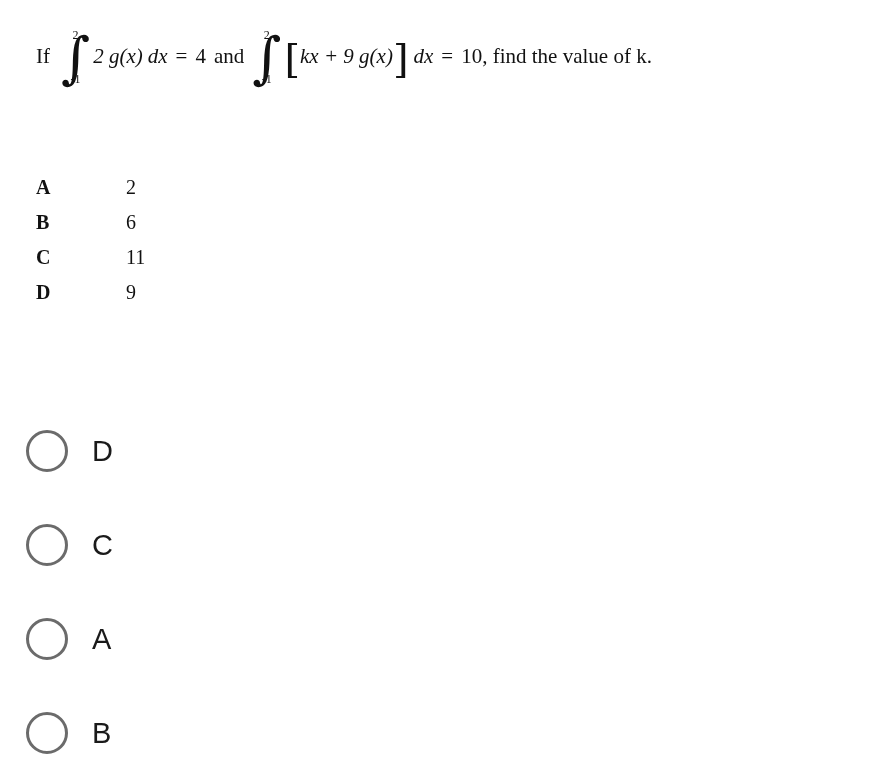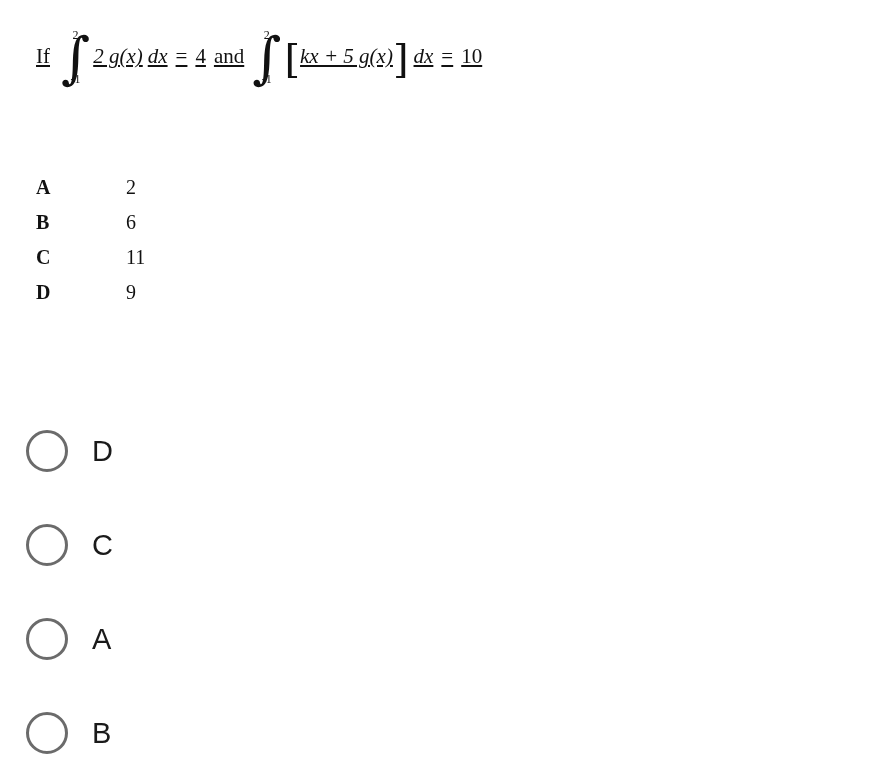--- a/index.html
+++ b/index.html
@@ -23,21 +23,21 @@
     top: 22px;
     width: 830px;
     font-size: 21px;
     line-height: 1.1;
     white-space: nowrap;
   }
   .q-row {
     display: flex;
     align-items: center;
   }
-  .txt { display: inline-block; text-decoration: underline; }
+  .txt { display: inline-block; }
   .sp { display: inline-block; width: 8px; }
   .sp-sm { display: inline-block; width: 5px; }
   .ital { font-style: italic; }
 
   
   .integral {
     display: inline-flex;
     flex-direction: column;
     align-items: center;
     justify-content: center;
@@ -141,28 +141,29 @@
     <span class="txt">and</span>
     <span class="sp-sm"></span>
 
     <span class="integral">
       <span class="lim lim-top">2</span>
       <span class="glyph">∫</span>
       <span class="lim lim-bot">-1</span>
     </span>
 
     <span class="bracket">[</span>
-    <span class="txt ital">kx  +  5 g(x)</span>
+    <span class="txt ital">kx  +  9 g(x)</span>
     <span class="bracket">]</span>
     <span class="sp-sm"></span>
     <span class="txt ital">dx</span>
     <span class="sp"></span>
     <span class="txt">=</span>
     <span class="sp"></span>
     <span class="txt">10</span>
+    <span class="txt">, find the value of k.</span>
   </div>
 </div>
 
 <div class="choices">
   <div class="choice-row">
     <span class="choice-letter">A</span>
     <span class="choice-text">2</span>
   </div>
   <div class="choice-row">
     <span class="choice-letter">B</span>

